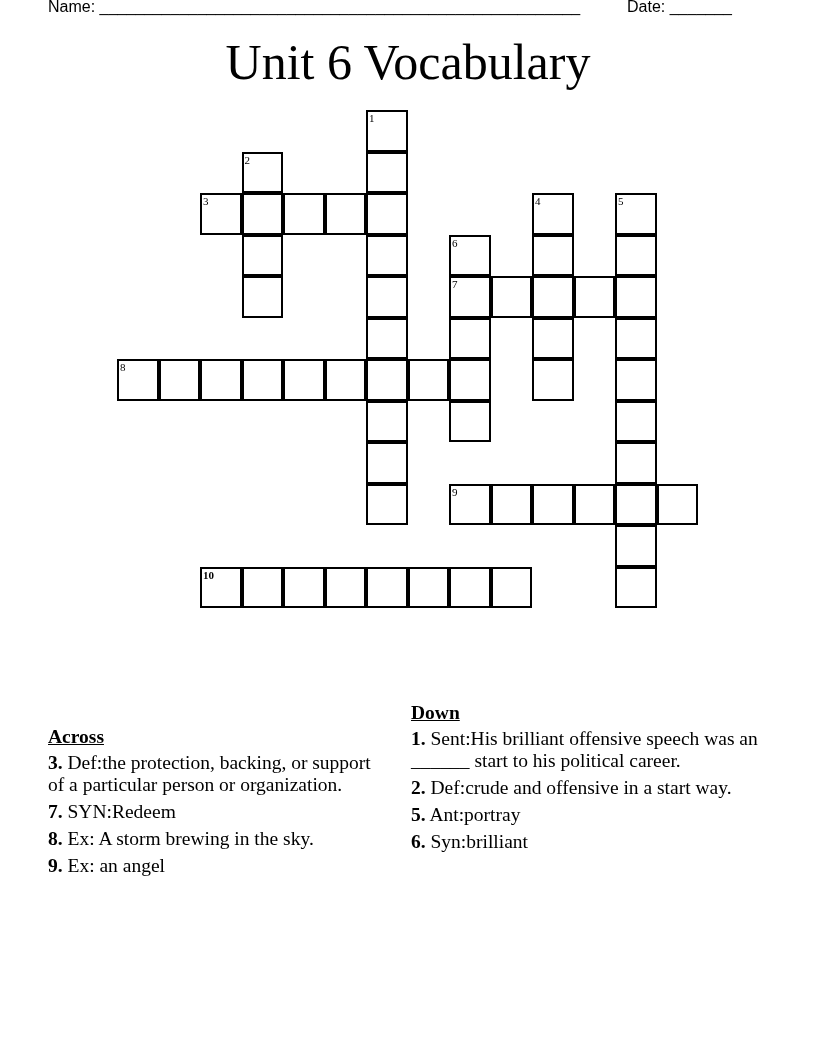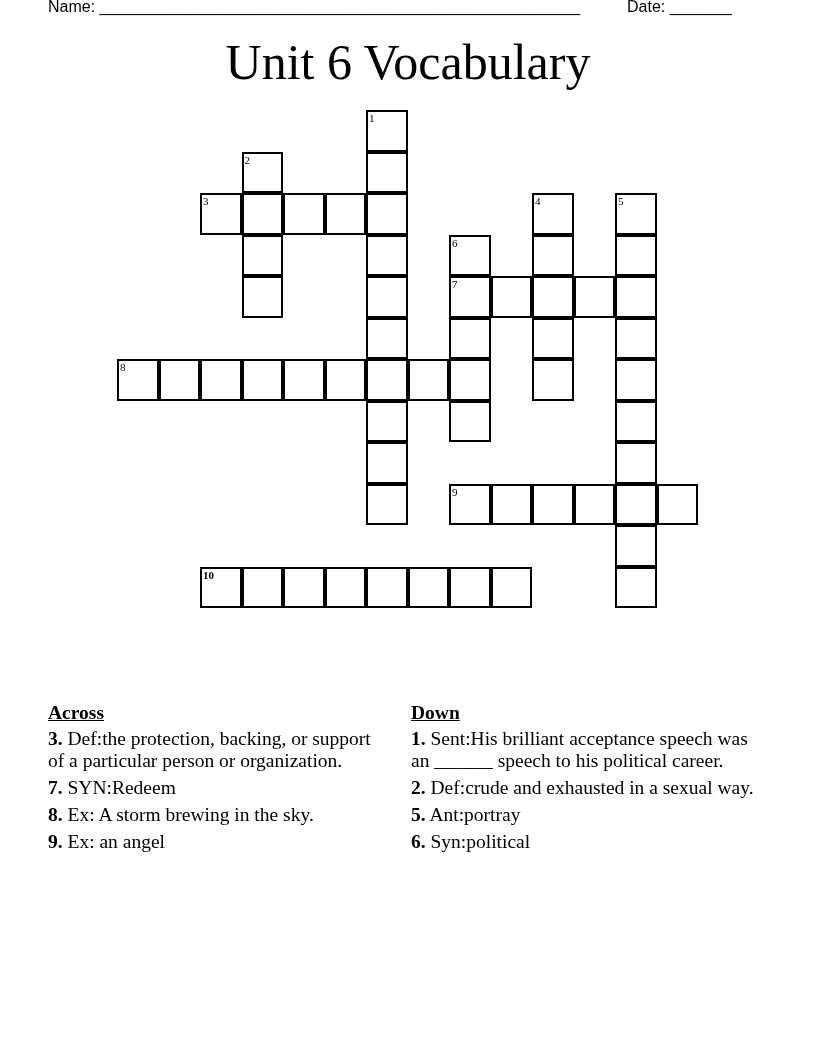--- a/index.html
+++ b/index.html
@@ -4,21 +4,21 @@
 <style>
   html, body { margin: 0; padding: 0; background: #ffffff; }
   body { width: 816px; height: 1056px; position: relative; overflow: hidden; color: #000; }
   .header-line { position: absolute; top: -2px; left: 48px; font-family: "Liberation Sans", sans-serif; font-size: 16px; white-space: pre; }
   .date-line { position: absolute; top: -2px; left: 627px; font-family: "Liberation Sans", sans-serif; font-size: 16px; white-space: pre; }
   .title { position: absolute; top: 32px; left: 0; width: 816px; text-align: center; font-family: "Liberation Serif", serif; font-size: 50px; line-height: 60px; }
   .grid { position: absolute; left: 0; top: 0; width: 816px; height: 640px; }
   .cell { position: absolute; width: 41.5px; height: 41.5px; box-sizing: border-box; border: 2px solid #000; margin-left: -1px; margin-top: -1px; background: #fff; }
   .cell .num { position: absolute; top: 0px; left: 1px; font-family: "Liberation Serif", serif; font-size: 11px; line-height: 12px; }
   .clues { position: absolute; top: 702px; font-family: "Liberation Serif", serif; font-size: 19.5px; line-height: 22px; }
-  .clues.across { left: 48px; width: 330px; }
+  .clues.across { left: 48px; width: 330px; margin-top: 24px; }
   .clues.down { left: 411px; width: 350px; }
   .clue-heading { font-weight: bold; text-decoration: underline; margin-bottom: 4px; }
   .clue { margin-bottom: 5px; }
   .clue b { font-weight: bold; }
 </style>
 </head>
 <body>
 
 <div class="header-line">Name: ______________________________________________________</div>
 <div class="date-line">Date: _______</div>
@@ -110,17 +110,17 @@
 <div class="clues across">
   <div class="clue-heading">Across</div>
   <div class="clue"><b>3.</b><span> Def:the protection, backing, or support of a particular person or organization.</span></div>
   <div class="clue"><b>7.</b><span> SYN:Redeem</span></div>
   <div class="clue"><b>8.</b><span> Ex: A storm brewing in the sky.</span></div>
   <div class="clue"><b>9.</b><span> Ex: an angel</span></div>
 </div>
 
 <div class="clues down">
   <div class="clue-heading">Down</div>
-  <div class="clue"><b>1.</b><span> Sent:His brilliant acceptance speech was an ______ speech to his political career.</span></div>
-  <div class="clue"><b>2.</b><span> Def:crude and exhausted in a sexual way.</span></div>
+  <div class="clue"><b>1.</b><span> Sent:His brilliant offensive speech was an ______ start to his political career.</span></div>
+  <div class="clue"><b>2.</b><span> Def:crude and offensive in a start way.</span></div>
   <div class="clue"><b>5.</b><span> Ant:portray</span></div>
-  <div class="clue"><b>6.</b><span> Syn:political</span></div>
+  <div class="clue"><b>6.</b><span> Syn:brilliant</span></div>
 </div>
 
 </body></html>

